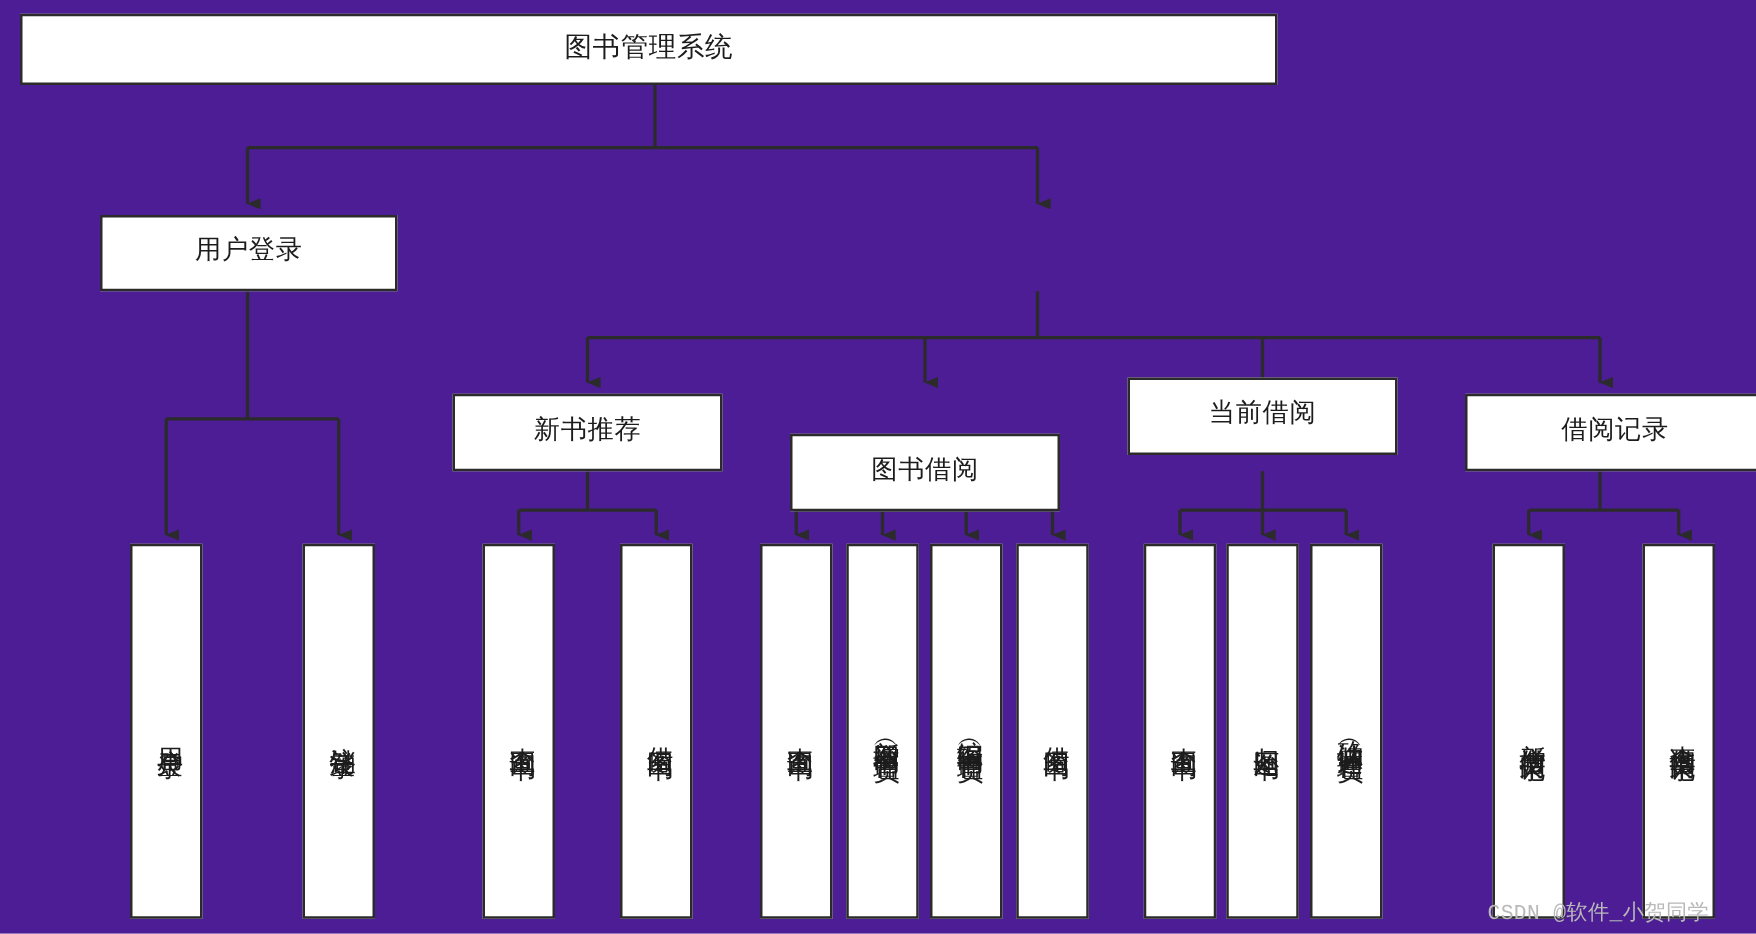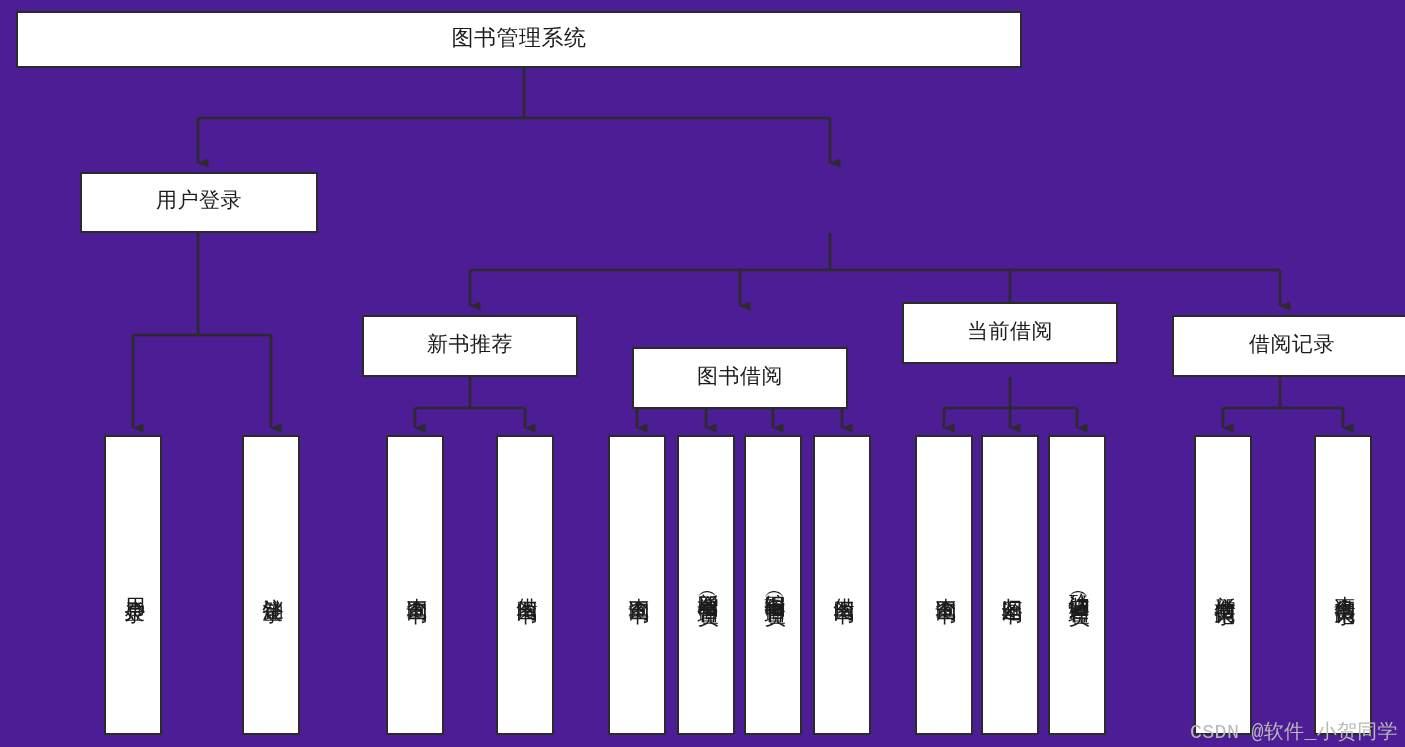--- a/index.html
+++ b/index.html
@@ -64,21 +64,21 @@
     letter-spacing: 2px;
     max-height: 272px;
     white-space: nowrap;
   }
   .node.vert.tall .node-label {
     max-height: 290px;
   }
   .watermark {
     position: absolute;
     color: #b9b9b9;
-    font-size: 20px;
+    font-size: 17px;
     white-space: nowrap;
     letter-spacing: 0.3px;
   }
 </style>
 </head>
 <body>
 
 <div id="diagram-canvas">
 
   <svg id="edges-layer" viewBox="0 0 1405 747" width="1405" height="747" xmlns="http://www.w3.org/2000/svg">

